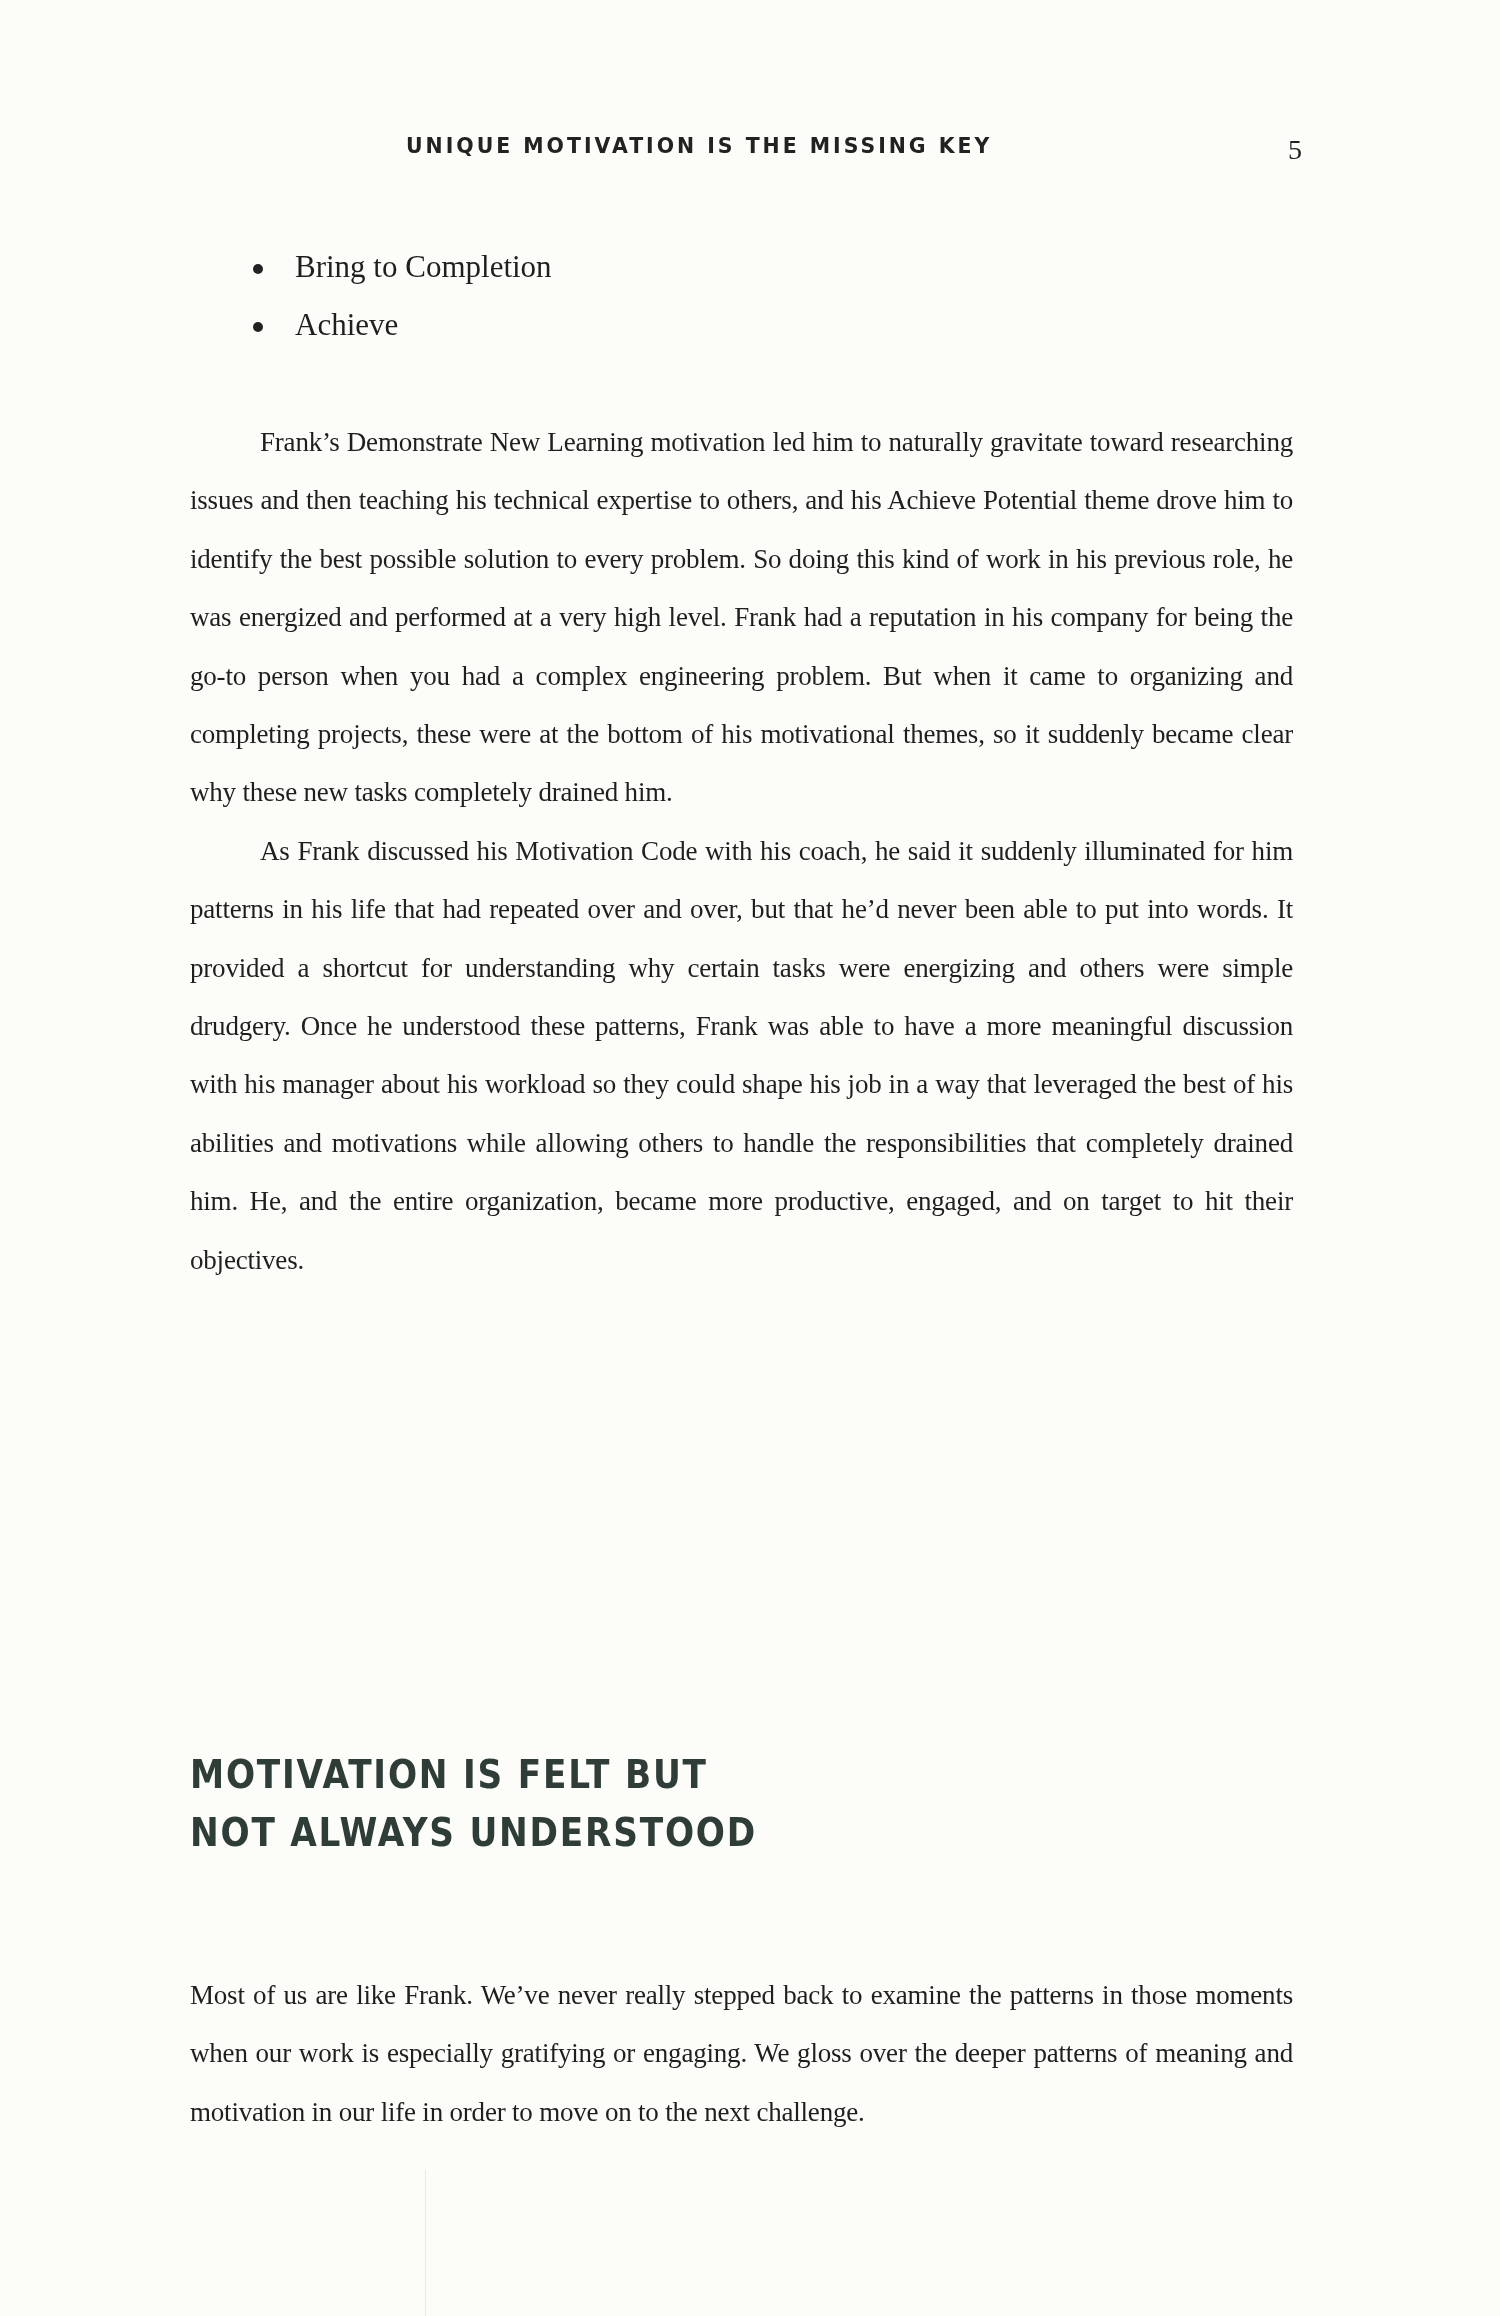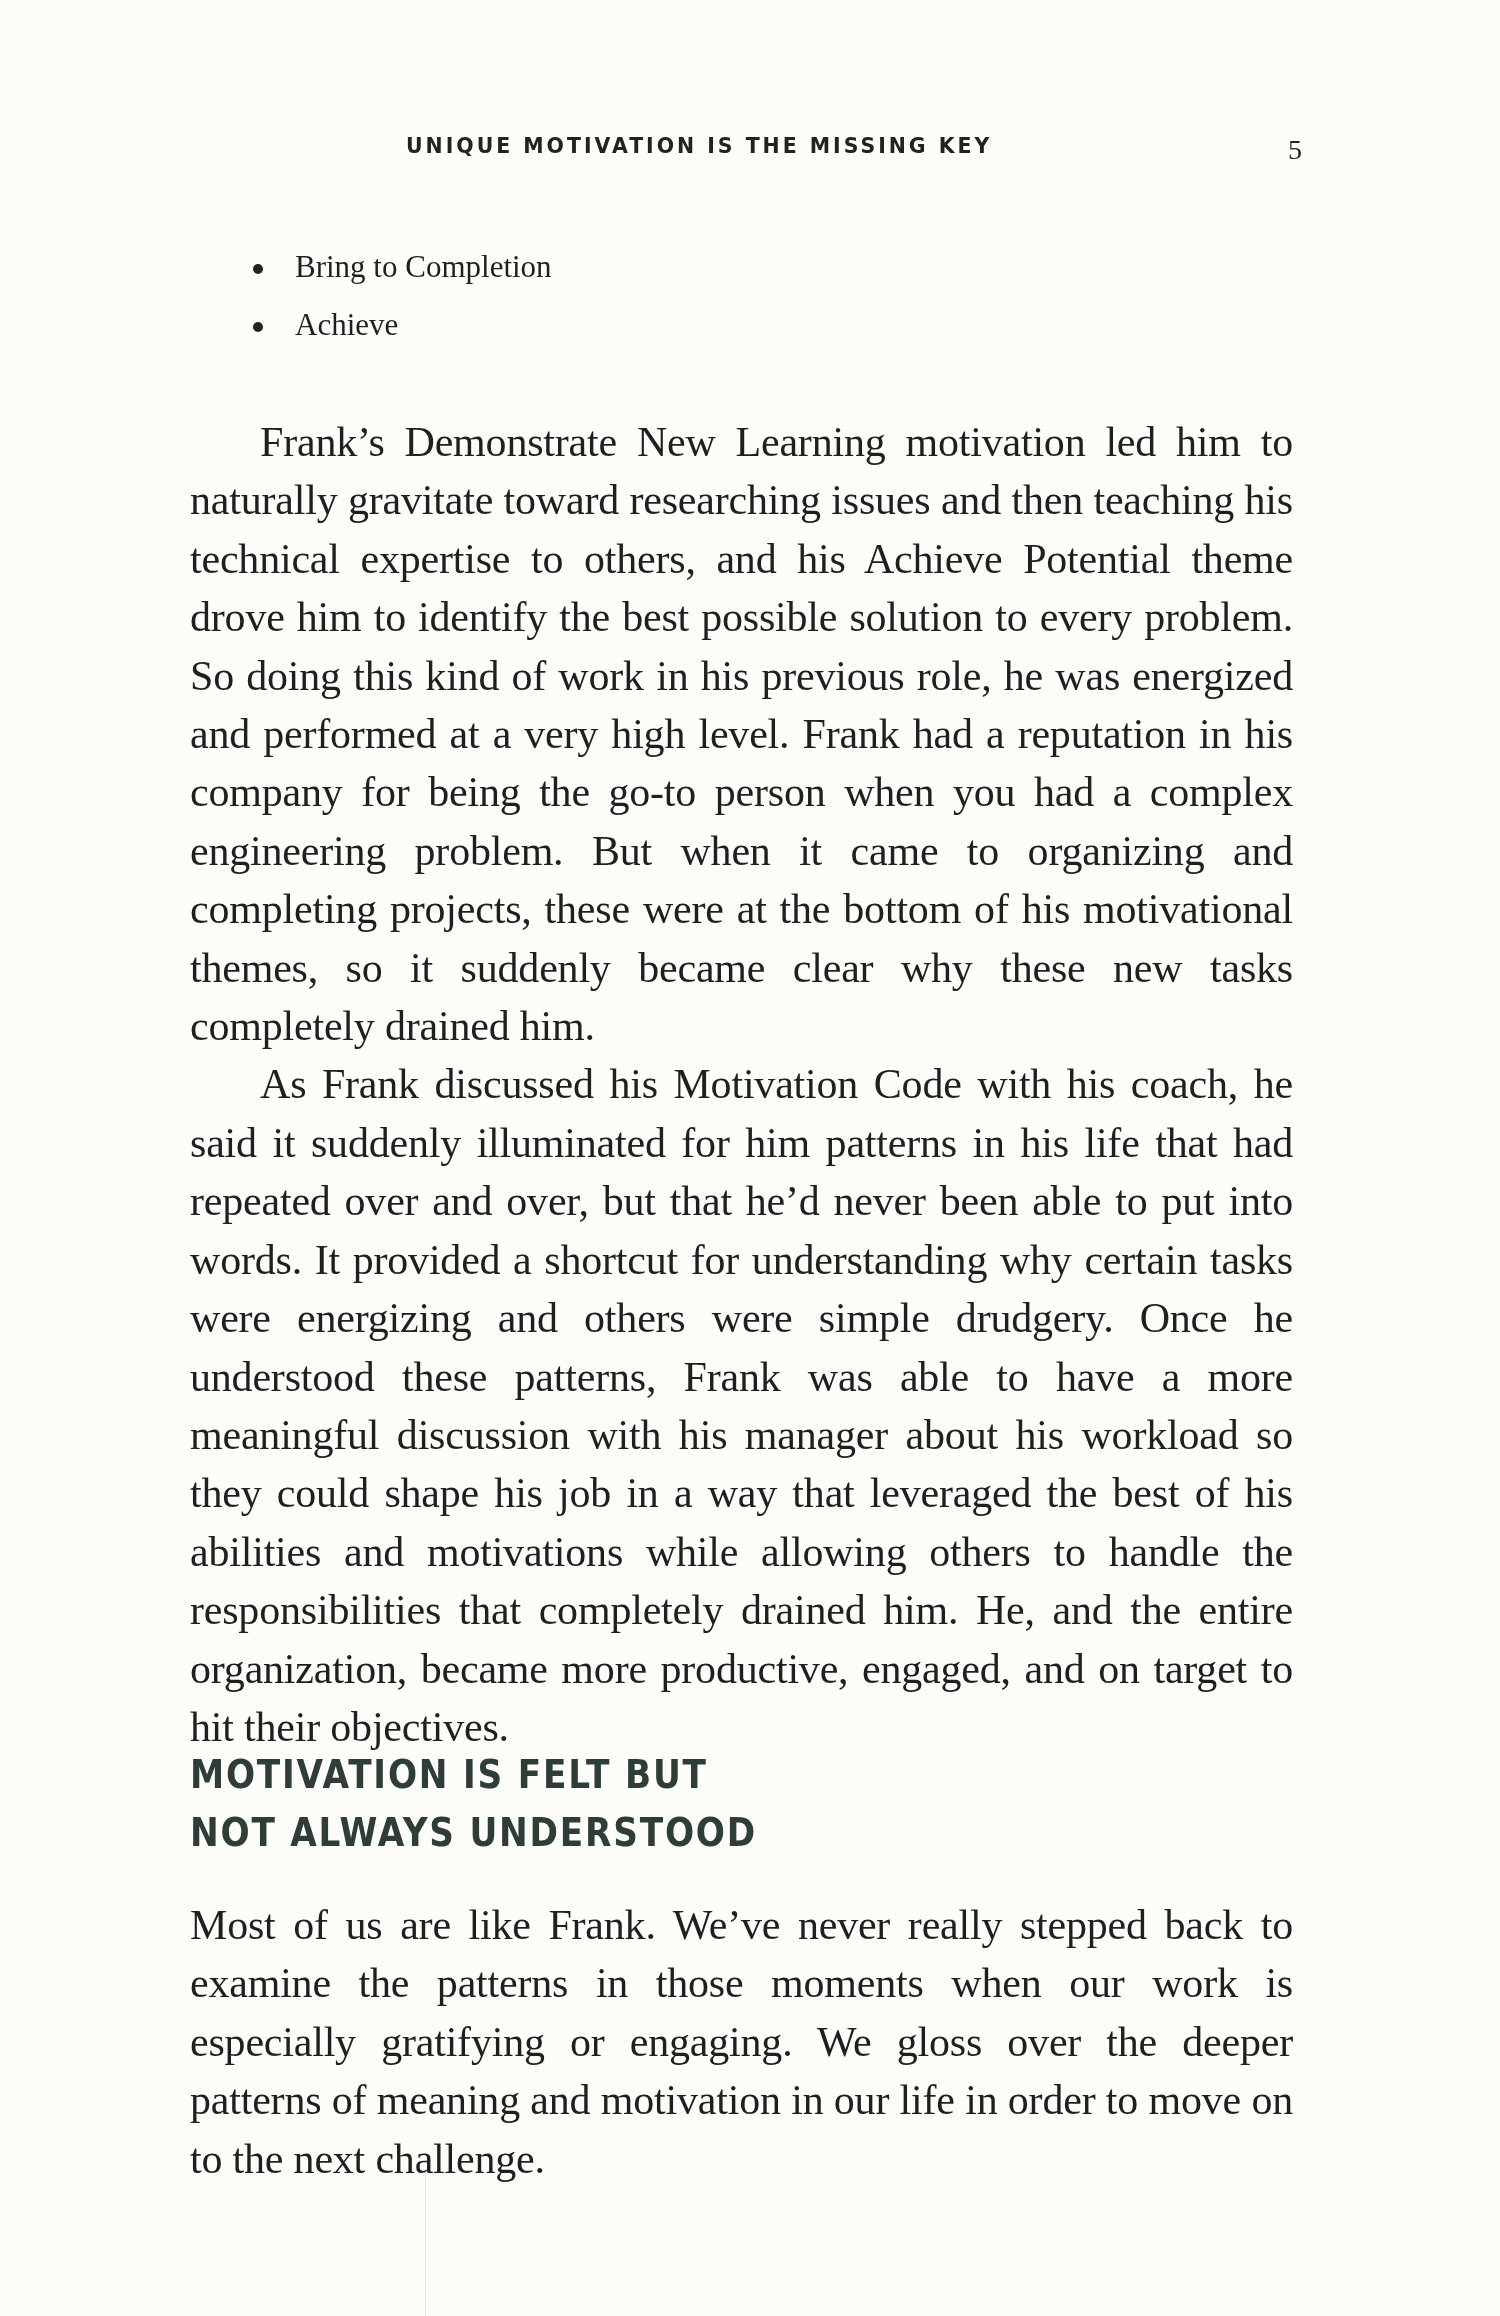--- a/index.html
+++ b/index.html
@@ -27,21 +27,21 @@
       left: 1288px; top: 134px;
       font-family: "Liberation Serif", serif;
       font-size: 28px;
       color: #222;
     }
     .text-block {
       position: absolute;
       left: 190px;
       width: 1103px;
       font-family: "Liberation Serif", serif;
-      font-size: 42px;
+      font-size: 27px;
       line-height: 58.4px;
       text-align: justify;
       color: #1f1f1f;
       letter-spacing: -0.2px;
     }
     .bullets {
       position: absolute;
       left: 250px; top: 238px;
       margin: 0; padding: 0;
       list-style: none;
@@ -97,18 +97,18 @@
   <div class="text-block" style="top: 413px;">
     <p class="para indent">Frank’s Demonstrate New Learning motivation led him to naturally gravitate toward researching issues and then teaching his technical expertise to others, and his Achieve Potential theme drove him to identify the best possible solution to every problem. So doing this kind of work in his previous role, he was energized and performed at a very high level. Frank had a reputation in his company for being the go-to person when you had a complex engineering problem. But when it came to organizing and completing projects, these were at the bottom of his motivational themes, so it suddenly became clear why these new tasks completely drained him.</p>
     <p class="para indent">As Frank discussed his Motivation Code with his coach, he said it suddenly illuminated for him patterns in his life that had repeated over and over, but that he’d never been able to put into words. It provided a shortcut for understanding why certain tasks were energizing and others were simple drudgery. Once he understood these patterns, Frank was able to have a more meaningful discussion with his manager about his workload so they could shape his job in a way that leveraged the best of his abilities and motivations while allowing others to handle the responsibilities that completely drained him. He, and the entire organization, became more productive, engaged, and on target to hit their objectives.</p>
   </div>
 
   <h2 class="section-heading">
     <span>MOTIVATION IS FELT BUT</span>
     <span>NOT ALWAYS UNDERSTOOD</span>
   </h2>
 
-  <div class="text-block" style="top: 1896px;">
+  <div class="text-block" style="top: 1966px;">
     <p class="para">Most of us are like Frank. We’ve never really stepped back to examine the patterns in those moments when our work is especially gratifying or engaging. We gloss over the deeper patterns of meaning and motivation in our life in order to move on to the next challenge.</p>
   </div>
 
   <div class="scan-mark" style="left: 425px; top: 2170px; height: 146px;"></div>
 </div>
 
 </body></html>

